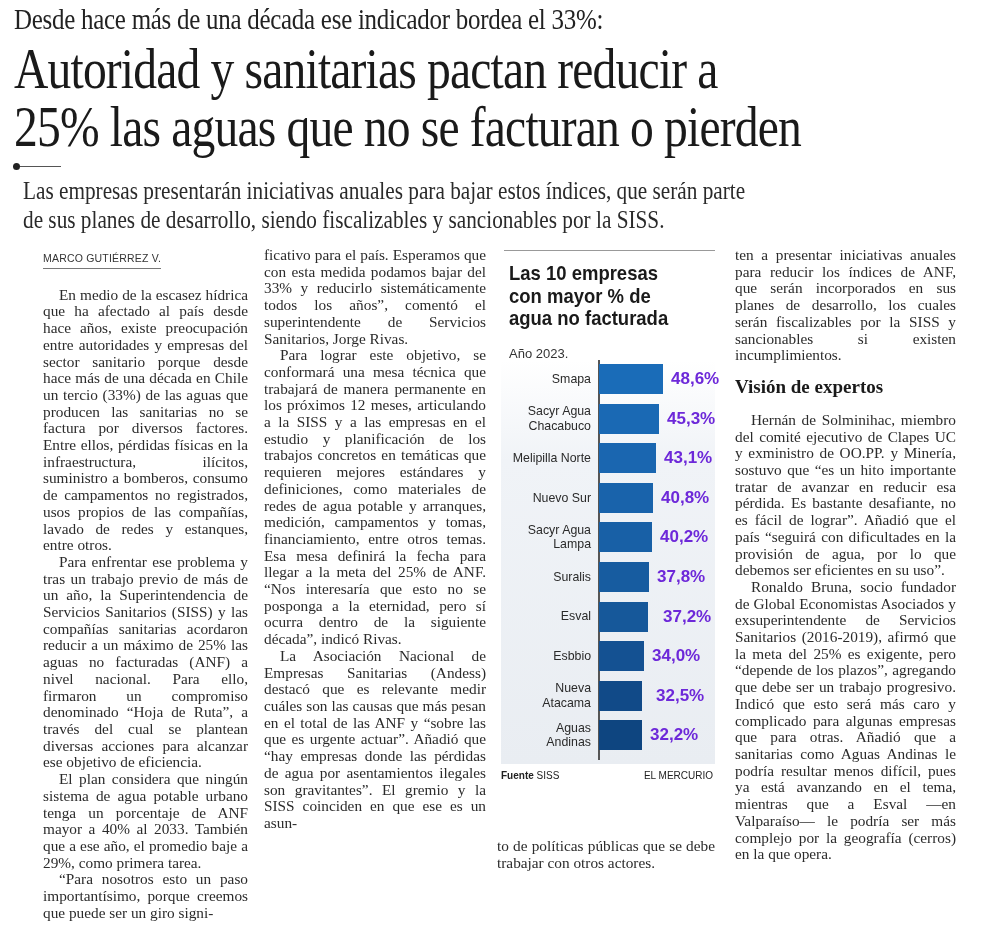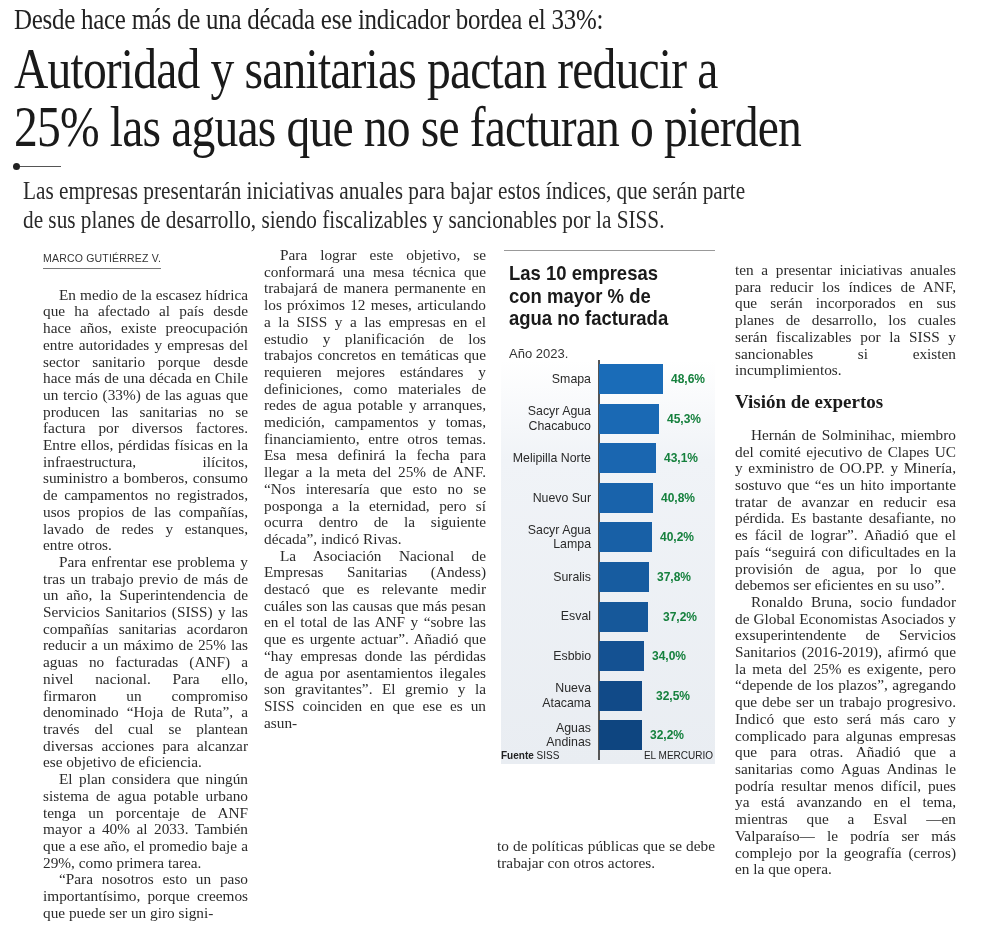--- a/index.html
+++ b/index.html
@@ -31,21 +31,21 @@
   .col {
     position: absolute; top: 246px;
     font-size: 15.3px; line-height: 16.7px; color: #2b2b2b;
     text-align: justify; hyphens: manual;
   }
   .col p { text-indent: 16px; }
   .col p.noindent { text-indent: 0; }
   .col1 { left: 43px; width: 205px; }
   .col2 { left: 264px; width: 222px; top: 247px; }
   .col3 { left: 497px; width: 218px; top: 838px; }
-  .col4 { left: 735px; width: 221px; top: 247px; margin-top: 15px; }
+  .col4 { left: 735px; width: 221px; top: 247px; }
 
   .byline {
     font-family: "Liberation Sans", sans-serif; font-size: 10.5px; letter-spacing: 0.2px;
     color: #333; border-bottom: 1px solid #777; display: inline-block; padding-bottom: 1px;
     margin-bottom: 18px; margin-top: 4px;
   }
   .subhead {
     font-family: "Liberation Serif", serif; font-weight: bold; font-size: 19px;
     line-height: 22px; color: #1a1a1a; margin: 12px 0 14px 0; text-align: left;
   }
@@ -74,24 +74,24 @@
     position: absolute; right: 124px; top: 0; height: 30px; width: 100px;
     display: flex; align-items: center; justify-content: flex-end; text-align: right;
     font-family: "Liberation Sans", sans-serif; font-size: 13px; line-height: 14.5px; color: #2a2a2a;
     transform: scaleX(0.95); transform-origin: right center;
   }
   .bar {
     position: absolute; left: 102px; top: 0; height: 30px;
   }
   .bar-value {
     position: absolute; top: 0; height: 30px; display: flex; align-items: center;
-    font-family: "Liberation Sans", sans-serif; font-weight: bold; font-size: 12px; color: #15803d;
+    font-family: "Liberation Sans", sans-serif; font-weight: bold; font-size: 17px; color: #6d28d9;
   }
   .chart-footer {
-    position: absolute; left: 4px; top: 502px; width: 214px; height: 14px;
+    position: absolute; left: 4px; top: 522px; width: 214px; height: 14px;
     font-family: "Liberation Sans", sans-serif; font-size: 10px; color: #222;
   }
   .chart-footer .src-label { font-weight: bold; }
   .chart-footer .credit { position: absolute; right: 2px; top: 0; }
 </style>
 </head>
 <body>
 
 <div class="kicker">Desde hace más de una década ese indicador bordea el 33%:</div>
 
@@ -109,20 +109,21 @@
 
 <div class="col col1">
   <div class="byline">MARCO GUTIÉRREZ V.</div>
   <p>En medio de la escasez hídrica que ha afectado al país desde hace años, existe preocupación entre autoridades y empresas del sector sanitario porque desde hace más de una década en Chile un tercio (33%) de las aguas que producen las sanitarias no se factura por diversos factores. Entre ellos, pérdidas físicas en la infraestructura, ilícitos, suministro a bomberos, consumo de campamentos no registrados, usos propios de las compañías, lavado de redes y estanques, entre otros.</p>
   <p>Para enfrentar ese problema y tras un trabajo previo de más de un año, la Superintendencia de Servicios Sanitarios (SISS) y las compañías sanitarias acordaron reducir a un máximo de 25% las aguas no facturadas (ANF) a nivel nacional. Para ello, firmaron un compromiso denominado “Hoja de Ruta”, a través del cual se plantean diversas acciones para alcanzar ese objetivo de eficiencia.</p>
   <p>El plan considera que ningún sistema de agua potable urbano tenga un porcentaje de ANF mayor a 40% al 2033. También que a ese año, el promedio baje a 29%, como primera tarea.</p>
   <p>“Para nosotros esto un paso importantísimo, porque creemos que puede ser un giro signi-</p>
 </div>
 
 <div class="col col2">
+  <p class="noindent">ficativo para el país. Esperamos que con esta medida podamos bajar del 33% y reducirlo sistemáticamente todos los años”, comentó el superintendente de Servicios Sanitarios, Jorge Rivas.</p>
   <p>Para lograr este objetivo, se conformará una mesa técnica que trabajará de manera permanente en los próximos 12 meses, articulando a la SISS y a las empresas en el estudio y planificación de los trabajos concretos en temáticas que requieren mejores estándares y definiciones, como materiales de redes de agua potable y arranques, medición, campamentos y tomas, financiamiento, entre otros temas. Esa mesa definirá la fecha para llegar a la meta del 25% de ANF. “Nos interesaría que esto no se posponga a la eternidad, pero sí ocurra dentro de la siguiente década”, indicó Rivas.</p>
   <p>La Asociación Nacional de Empresas Sanitarias (Andess) destacó que es relevante medir cuáles son las causas que más pesan en el total de las ANF y “sobre las que es urgente actuar”. Añadió que “hay empresas donde las pérdidas de agua por asentamientos ilegales son gravitantes”. El gremio y la SISS coinciden en que ese es un asun-</p>
 </div>
 
 <div class="chart">
   <div class="chart-rule"></div>
   <div class="chart-title">
     <div>Las 10 empresas</div>
     <div>con mayor % de</div>
     <div>agua no facturada</div>

